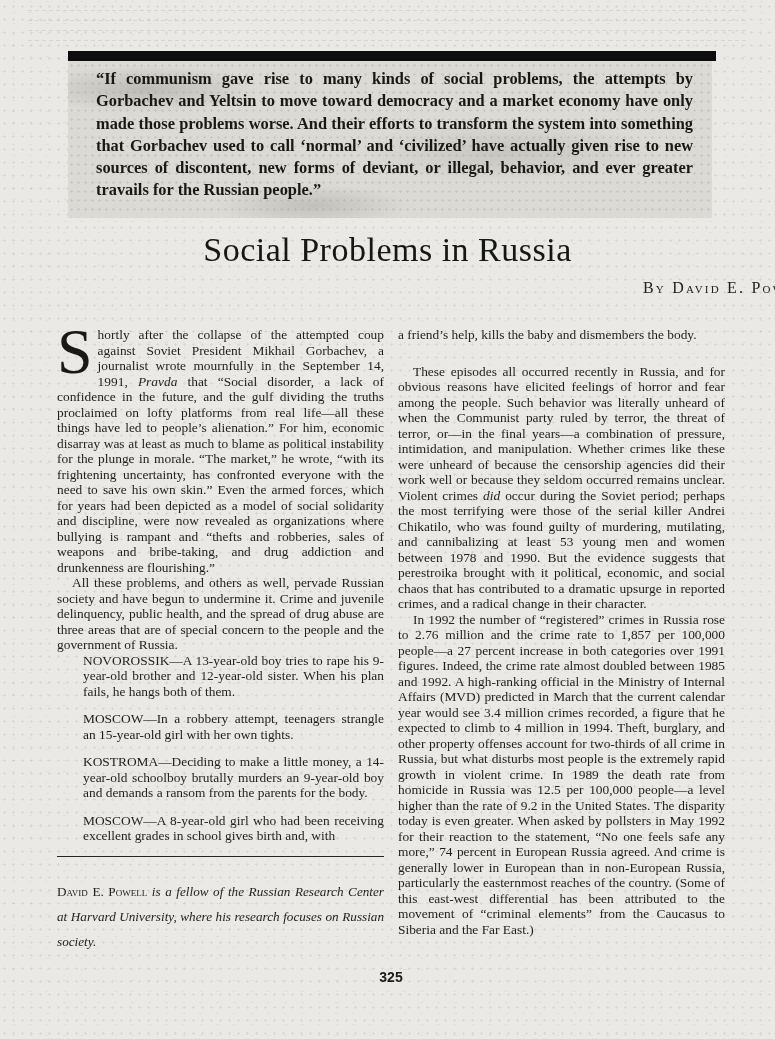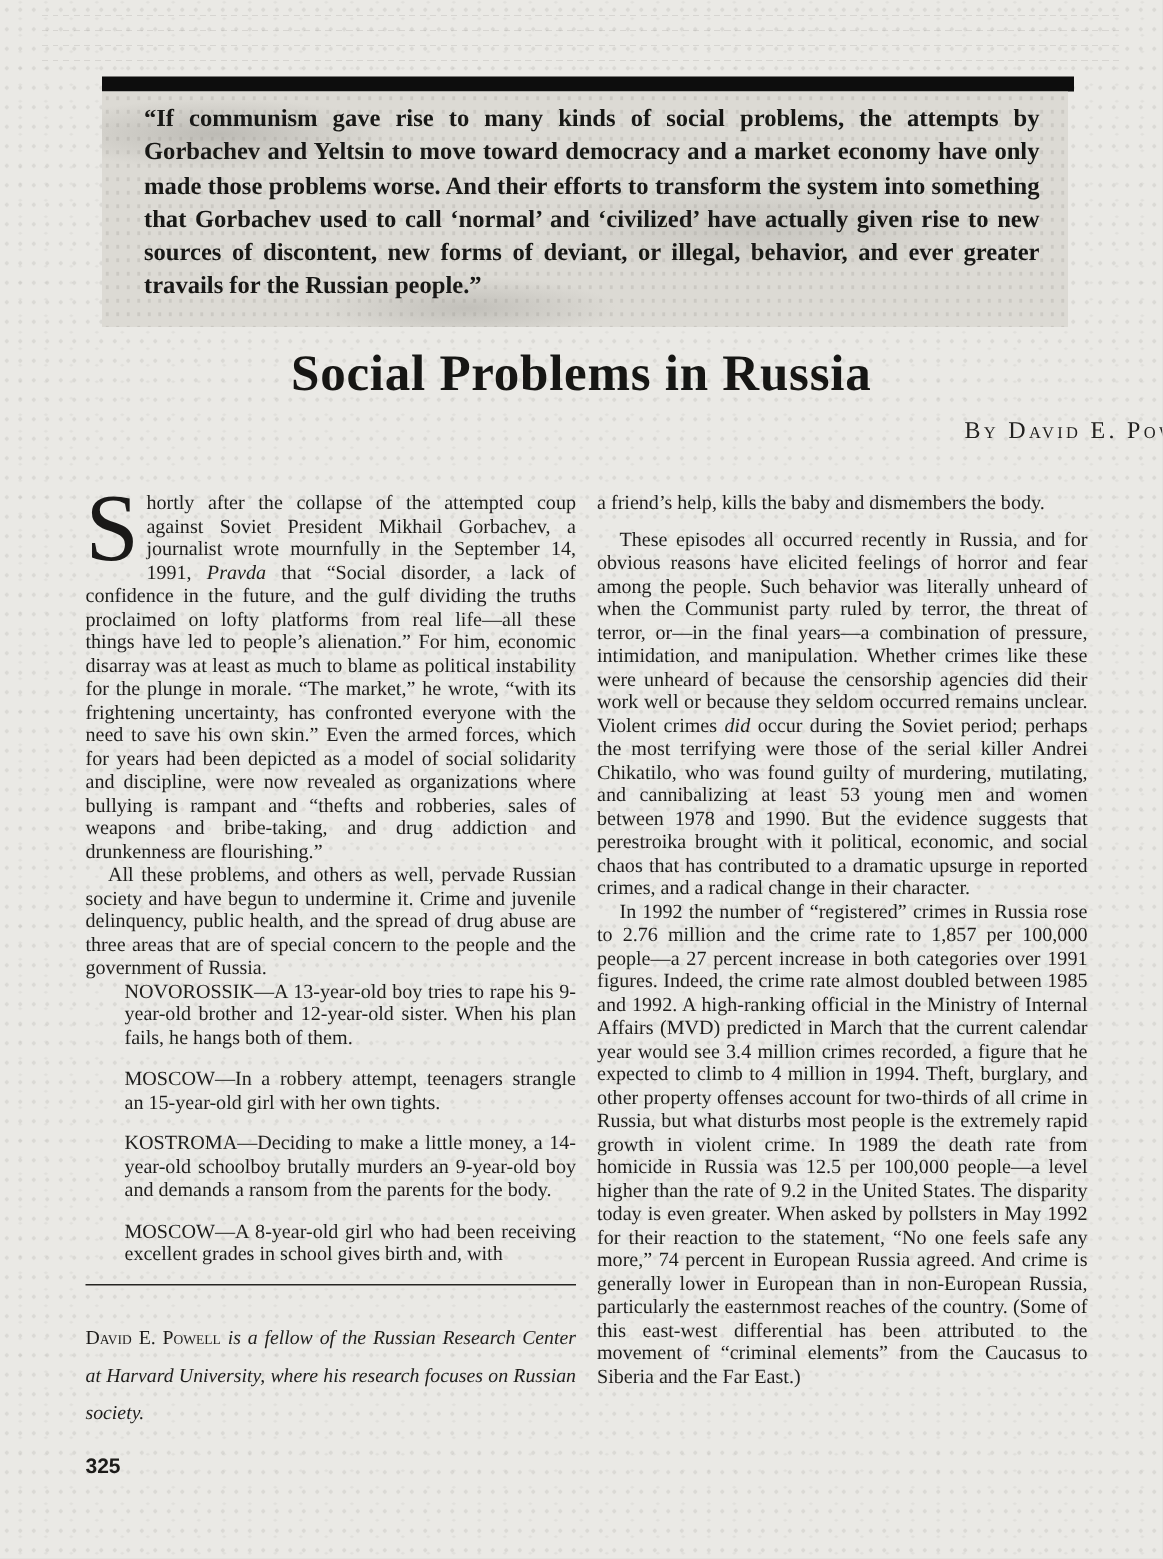--- a/index.html
+++ b/index.html
@@ -49,21 +49,21 @@
   .pull-quote p{
     font-weight:bold;
     font-size:16.4px;
     line-height:22.3px;
     text-align:justify;
     color:#181816;
   }
   .title{
     position:absolute;left:0;top:231px;width:100%;
     text-align:center;
-    font-size:34px;font-weight:bold;letter-spacing:.5px;
+    font-size:34px;font-weight:normal;letter-spacing:.5px;
     color:#161614;
   }
   .byline{
     position:absolute;left:0;top:279px;width:100%;
     text-align:right;
     font-variant:small-caps;
     font-size:16px;letter-spacing:2.2px;
     color:#22211f;
     margin-left:37px;
   }
@@ -72,21 +72,21 @@
     display:flex;gap:14px;
   }
   .col{width:327px;}
   .body-para, .violence-item, .intro{
     font-size:13.4px;
     line-height:15.5px;
     text-align:justify;
     hyphens:none;
   }
   .indent{text-indent:15px;}
-  .spaced{margin-top:9px;}
+  .spaced{margin-top:21px;}
   .dropcap{
     float:left;
     font-size:64px;
     line-height:46px;
     height:46px;
     margin:2px 5px 0 0;
     color:#1a1918;
   }
   .section-heading{
     margin:14px 0 12px 0;
@@ -104,20 +104,21 @@
     margin-top:8px;
     border-top:1.5px solid #262522;
     padding-top:22px;
     font-size:13.2px;
     line-height:25px;
     text-align:justify;
     font-style:italic;
   }
   .page-number{
     position:absolute;left:57px;top:969px;width:668px;
+    text-align:center;
     font-family:"Liberation Sans", sans-serif;
     font-weight:bold;
     font-size:14px;
     color:#1c1b19;
   }
   .it{font-style:italic;}
   .sc{font-variant:small-caps;font-style:normal;}
 </style>
 </head>
 <body>

